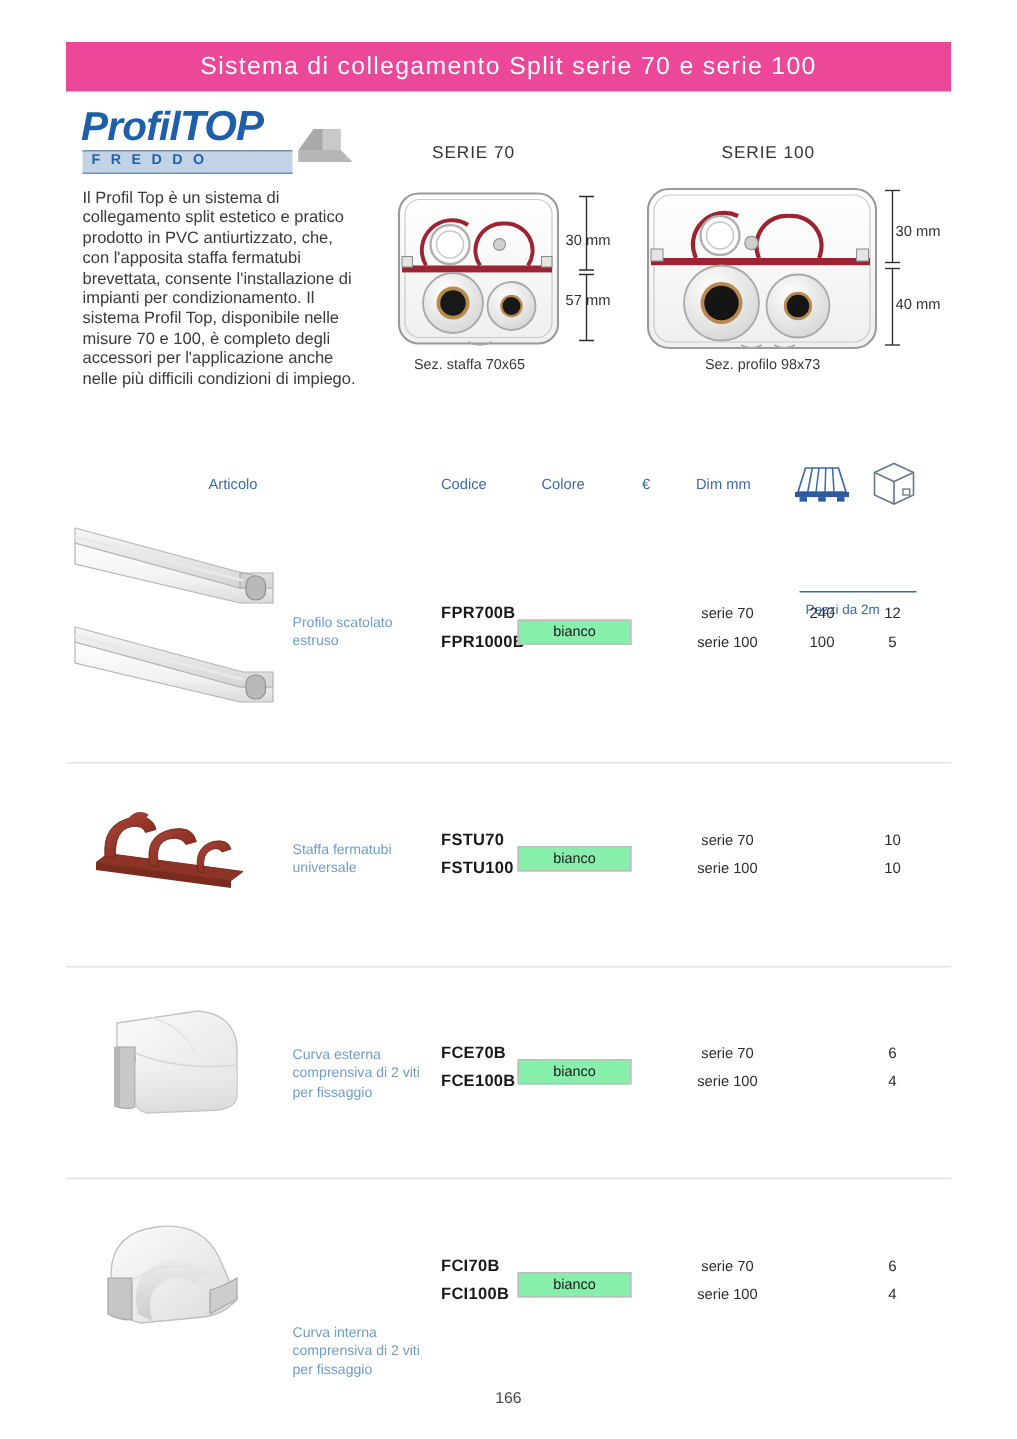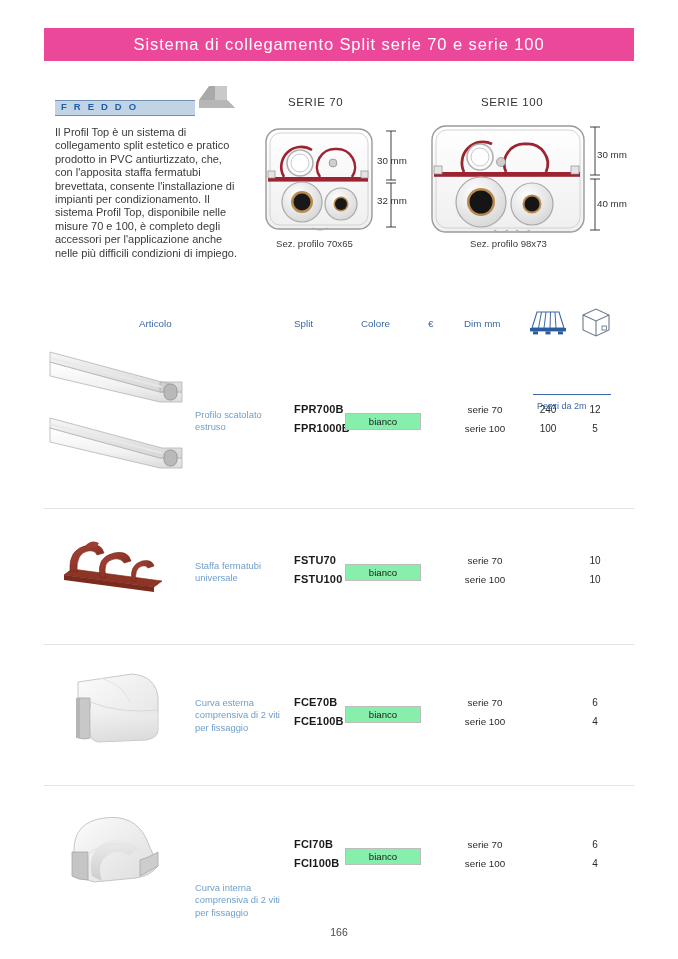--- a/index.html
+++ b/index.html
@@ -224,20 +224,23 @@
   }
 </style>
 </head>
 <body>
 
 <div class="header-band">
   <div class="header-title">Sistema di collegamento Split serie 70 e serie 100</div>
 </div>
 
 <div class="logo-wrap">
+  <div class="logo-main">
+    <span>Profil</span><span class="top-part">TOP</span>
+  </div>
   <div class="logo-bar"></div>
   <div class="logo-sub">FREDDO</div>
   <svg class="logo-wedge" width="40" height="32" viewBox="0 0 40 32">
     <polygon points="14,0 32,0 32,14 40,22 4,22 4,14" fill="#a9a9a9"></polygon>
     <polygon points="20,0 32,0 32,14 20,14" fill="#c9c9c9"></polygon>
     <polygon points="4,14 32,14 40,22 4,22" fill="#b6b6b6"></polygon>
   </svg>
 </div>
 
 <div class="desc">Il Profil Top è un sistema di collegamento split estetico e pratico prodotto in PVC antiurtizzato, che, con l'apposita staffa fermatubi brevettata, consente l'installazione di impianti per condizionamento. Il sistema Profil Top, disponibile nelle misure 70 e 100,  è completo degli accessori per l'applicazione anche nelle più difficili condizioni di impiego.</div>
@@ -280,22 +283,22 @@
 
 <svg class="diagram" style="left:382px; top:125px;" width="18" height="108" viewBox="0 0 18 108">
   <line x1="9" y1="6" x2="9" y2="55" stroke="#2b2b2b" stroke-width="0.9"></line>
   <line x1="9" y1="58" x2="9" y2="102" stroke="#2b2b2b" stroke-width="0.9"></line>
   <line x1="4" y1="6" x2="14" y2="6" stroke="#2b2b2b" stroke-width="0.9"></line>
   <line x1="4" y1="55" x2="14" y2="55" stroke="#2b2b2b" stroke-width="0.9"></line>
   <line x1="4" y1="58" x2="14" y2="58" stroke="#2b2b2b" stroke-width="0.9"></line>
   <line x1="4" y1="102" x2="14" y2="102" stroke="#2b2b2b" stroke-width="0.9"></line>
 </svg>
 <div class="dim-label" id="d70-a">30 mm</div>
-<div class="dim-label" id="d70-b">32 mm</div>
-<div class="sez-caption" id="sez70-caption">Sez. profilo 70x65</div>
+<div class="dim-label" id="d70-b">57 mm</div>
+<div class="sez-caption" id="sez70-caption">Sez. staffa 70x65</div>
 
 <div class="serie-label" id="serie100-label">SERIE 100</div>
 <svg class="diagram" style="left:428px; top:122px;" width="166" height="114" viewBox="0 0 166 114">
   <defs>
     <linearGradient id="g100body" x1="0" y1="0" x2="0" y2="1">
       <stop offset="0%" stop-color="#ffffff"></stop>
       <stop offset="100%" stop-color="#efefef"></stop>
     </linearGradient>
     <radialGradient id="pipe100a" cx="38%" cy="32%" r="70%">
       <stop offset="0%" stop-color="#ffffff"></stop>
@@ -331,21 +334,21 @@
   <line x1="4" y1="5" x2="14" y2="5" stroke="#2b2b2b" stroke-width="0.9"></line>
   <line x1="4" y1="53" x2="14" y2="53" stroke="#2b2b2b" stroke-width="0.9"></line>
   <line x1="4" y1="57" x2="14" y2="57" stroke="#2b2b2b" stroke-width="0.9"></line>
   <line x1="4" y1="108" x2="14" y2="108" stroke="#2b2b2b" stroke-width="0.9"></line>
 </svg>
 <div class="dim-label" id="d100-a">30 mm</div>
 <div class="dim-label" id="d100-b">40 mm</div>
 <div class="sez-caption" id="sez100-caption">Sez. profilo 98x73</div>
 
 <div class="col-head" id="head-articolo">Articolo</div>
-<div class="col-head" id="head-codice">Split</div>
+<div class="col-head" id="head-codice">Codice</div>
 <div class="col-head" id="head-colore">Colore</div>
 <div class="col-head" id="head-euro">€</div>
 <div class="col-head" id="head-dim">Dim mm</div>
 
 <svg class="pallet-icon" width="40" height="27" viewBox="0 0 40 27">
   <polygon points="4,20 36,20 31,4 9,4" fill="none" stroke="#3c69a6" stroke-width="1.1"></polygon>
   <line x1="13.5" y1="4" x2="10.5" y2="20" stroke="#3c69a6" stroke-width="1"></line>
   <line x1="18" y1="4" x2="16" y2="20" stroke="#3c69a6" stroke-width="1"></line>
   <line x1="22.5" y1="4" x2="22" y2="20" stroke="#3c69a6" stroke-width="1"></line>
   <line x1="27" y1="4" x2="28" y2="20" stroke="#3c69a6" stroke-width="1"></line>

